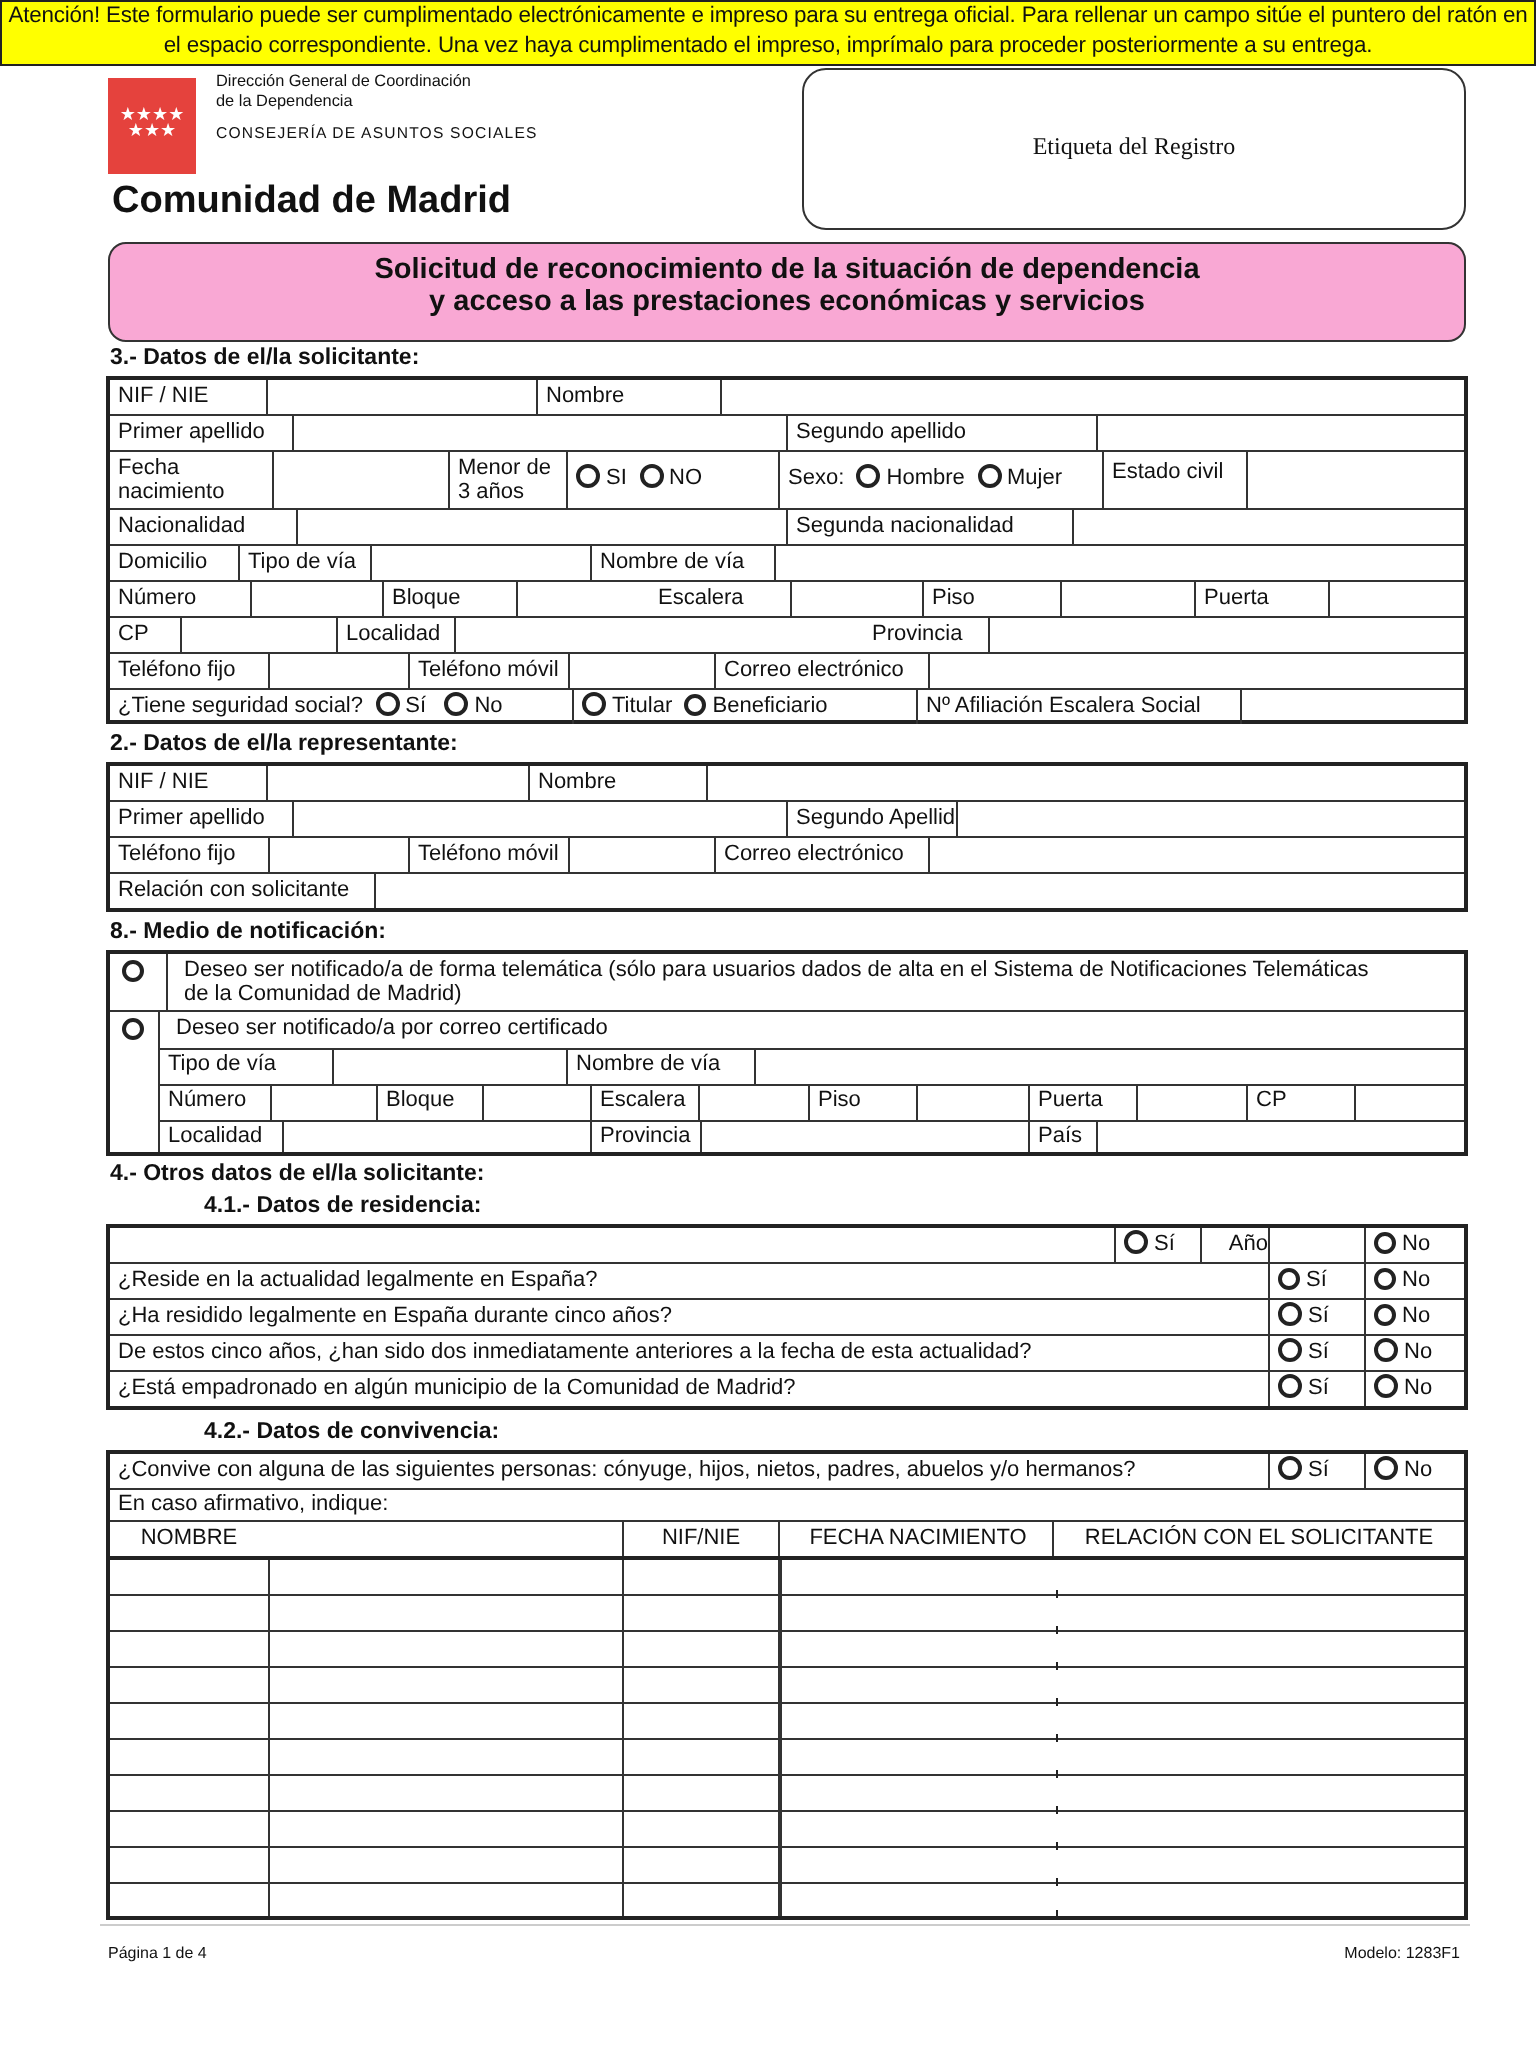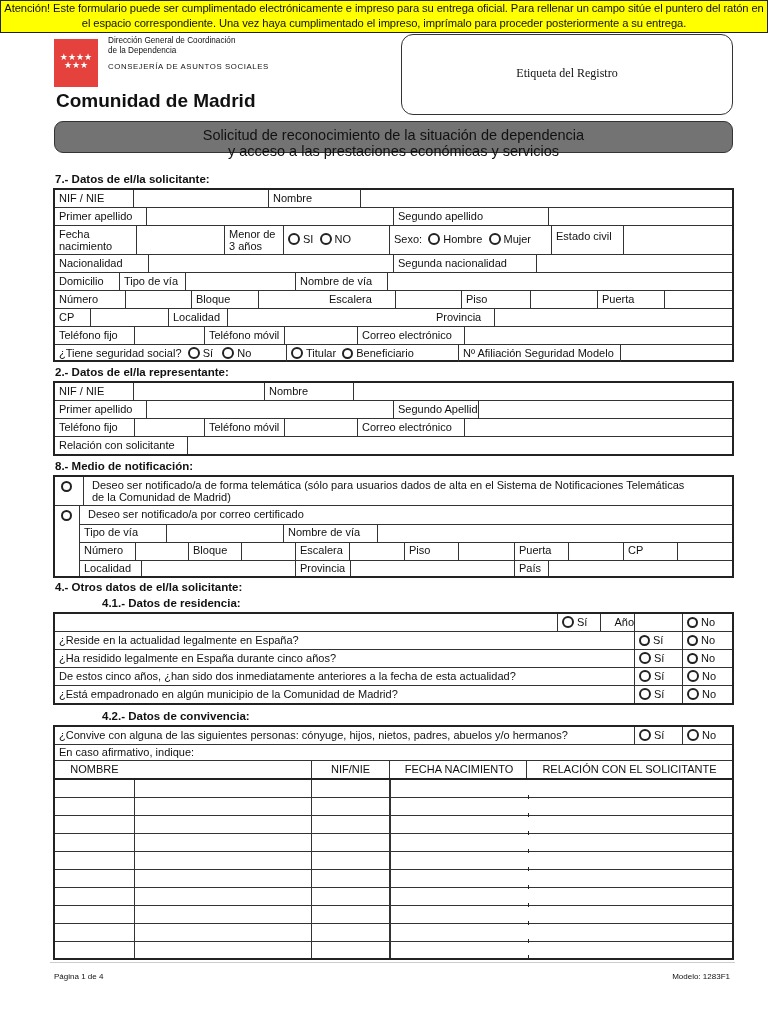--- a/index.html
+++ b/index.html
@@ -4,21 +4,21 @@
 <style>
   html,body{margin:0;padding:0;}
   body{width:768px;height:1024px;background:#fff;position:relative;overflow:hidden;font-family:"Liberation Sans",sans-serif;color:#111;}
   .banner{position:absolute;left:0;top:0;width:766px;height:31px;background:#ffff00;border:1px solid #222;font-size:11.2px;line-height:15px;text-align:center;letter-spacing:-0.1px;}
   .logo{position:absolute;left:54px;top:39px;width:44px;height:48px;background:#e5423d;}
   .logo .stars{position:absolute;left:3px;top:14px;width:38px;color:#fff;font-size:9px;line-height:8px;text-align:center;letter-spacing:0px;}
   .dg{position:absolute;left:108px;top:36px;font-size:8.2px;line-height:10px;}
   .cons{position:absolute;left:108px;top:62px;font-size:7.8px;letter-spacing:0.6px;}
   .cm{position:absolute;left:56px;top:90px;font-size:19px;font-weight:bold;}
   .etq{position:absolute;left:401px;top:34px;width:332px;height:81px;border:1.3px solid #333;border-radius:12px;box-sizing:border-box;font-family:"Liberation Serif",serif;font-size:12px;text-align:center;line-height:76px;}
-  .title-box{position:absolute;left:54px;top:121px;width:679px;height:32px;background:#737373;border:1.5px solid #333;border-radius:9px;box-sizing:border-box;text-align:center;font-weight:normal;font-size:14.5px;line-height:16px;padding-top:5px;}
+  .title-box{position:absolute;left:54px;top:121px;width:679px;height:50px;background:#f9a8d4;border:1.5px solid #333;border-radius:9px;box-sizing:border-box;text-align:center;font-weight:bold;font-size:14.5px;line-height:16px;padding-top:5px;}
   .sec{position:absolute;font-size:11.5px;font-weight:bold;}
   .tbl{position:absolute;border:2px solid #222;box-sizing:border-box;}
   .row{position:absolute;left:0;right:0;border-bottom:1px solid #333;box-sizing:border-box;}
   .row.last{border-bottom:none;}
   .c{position:absolute;top:0;bottom:0;box-sizing:border-box;font-size:11px;line-height:17px;padding-left:4px;white-space:nowrap;overflow:hidden;}
   .c.bl{border-left:1px solid #333;}
   .c.two{line-height:12px;}
   .rad{display:inline-block;width:8px;height:8px;border:2px solid #222;border-radius:50%;vertical-align:-2px;margin-right:3px;background:#fff;}
   .rad.thick{border-width:2.5px;width:7px;height:7px;}
   .hdr{text-align:center;padding-left:0;font-size:11px;}
@@ -39,21 +39,21 @@
 </div>
 <div class="cons">CONSEJERÍA DE ASUNTOS SOCIALES</div>
 <div class="cm">Comunidad de Madrid</div>
 <div class="etq">Etiqueta del Registro</div>
 
 <div class="title-box">
   <div>Solicitud de reconocimiento de la situación de dependencia</div>
   <div>y acceso a las prestaciones económicas y servicios</div>
 </div>
 
-<div class="sec" style="left:55px;top:173px;">7.- Datos de el/la solicitante:</div>
+<div class="sec" style="left:55px;top:173px;">3.- Datos de el/la solicitante:</div>
 <div class="tbl" style="left:53px;top:188px;width:681px;height:174px;">
 
   <div class="row" style="top:0;height:18px;">
     <div class="c" style="left:0;width:78px;">NIF / NIE</div>
     <div class="c bl" style="left:78px;width:135px;"></div>
     <div class="c bl" style="left:213px;width:92px;">Nombre</div>
     <div class="c bl" style="left:305px;right:0;"></div>
   </div>
 
   <div class="row" style="top:18px;height:18px;">
@@ -129,21 +129,21 @@
     <div class="c bl" style="left:409px;right:0;"></div>
   </div>
 
   <div class="row last" style="top:155px;height:17px;">
     <div class="c" style="left:0;width:231px;">
       <span>¿Tiene seguridad social?</span>&nbsp;&nbsp;<span class="rad"></span><span>Sí</span>&nbsp;&nbsp;&nbsp;<span class="rad"></span><span>No</span>
     </div>
     <div class="c bl" style="left:231px;width:172px;">
       <span class="rad"></span><span>Titular</span>&nbsp;&nbsp;<span class="rad thick"></span><span>Beneficiario</span>
     </div>
-    <div class="c bl" style="left:403px;width:162px;">Nº Afiliación Seguridad Modelo</div>
+    <div class="c bl" style="left:403px;width:162px;">Nº Afiliación Escalera Social</div>
     <div class="c bl" style="left:565px;right:0;"></div>
   </div>
 </div>
 
 <div class="sec" style="left:55px;top:366px;">2.- Datos de el/la representante:</div>
 <div class="tbl" style="left:53px;top:381px;width:681px;height:75px;">
   <div class="row" style="top:0;height:18px;">
     <div class="c" style="left:0;width:78px;">NIF / NIE</div>
     <div class="c bl" style="left:78px;width:131px;"></div>
     <div class="c bl" style="left:209px;width:89px;">Nombre</div>

